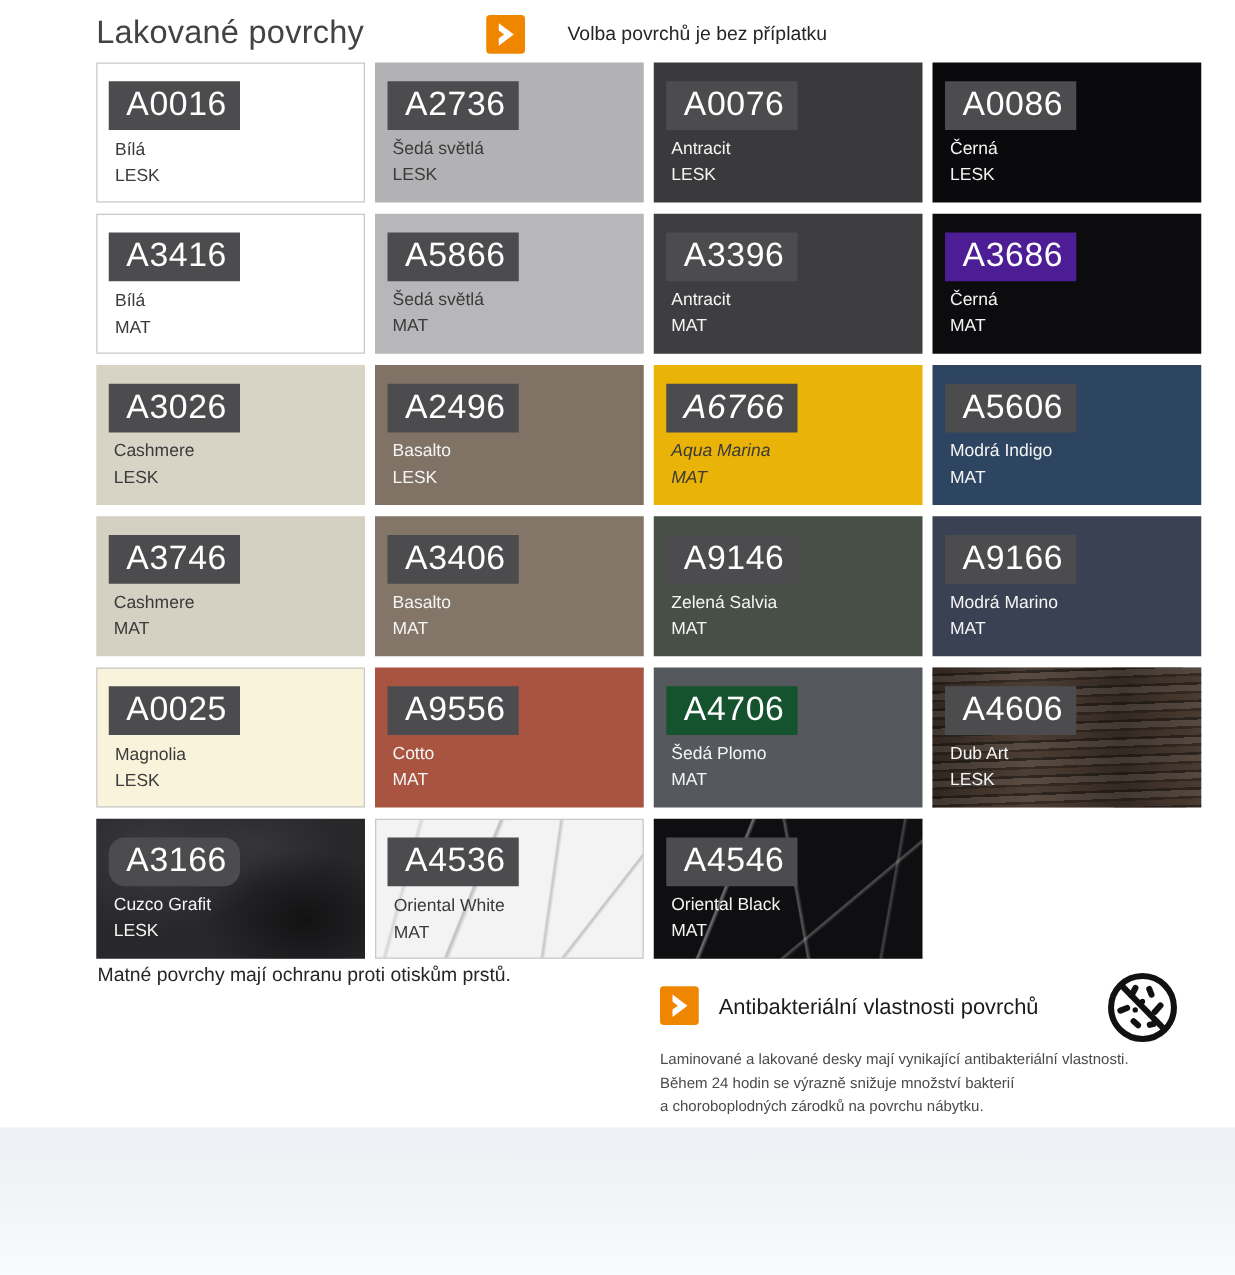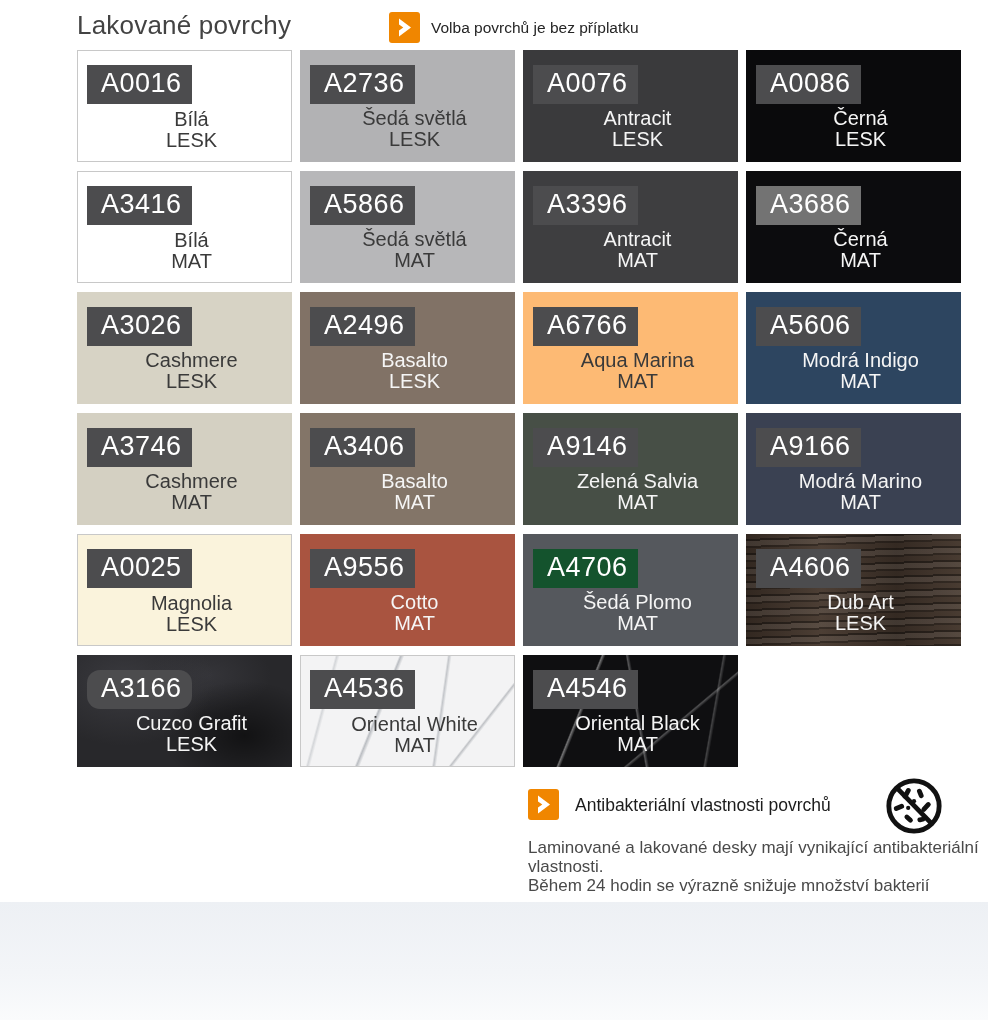--- a/index.html
+++ b/index.html
@@ -4,30 +4,30 @@
 <style>
   html,body{margin:0;padding:0;background:#fff;}
   #page{position:relative;width:988px;height:1020px;background:#ffffff;overflow:hidden;
         font-family:"Liberation Sans","DejaVu Sans",sans-serif;color:#2e2e2e;}
 
   .page-title{position:absolute;left:77px;top:10px;font-size:26px;font-weight:400;color:#434343;letter-spacing:.2px;}
 
   .arrow-badge{position:absolute;width:31px;height:31px;border-radius:3px;background:#f08600;}
   .arrow-badge svg{display:block;width:31px;height:31px;}
   #top-arrow{left:389px;top:12px;}
-  .top-note{position:absolute;left:431px;top:19px;font-size:15.5px;color:#252525;}
+  .top-note{position:absolute;left:454px;top:19px;font-size:15.5px;color:#252525;}
 
   #swatch-grid{position:absolute;left:77px;top:50px;display:grid;
     grid-template-columns:repeat(4,215px);grid-auto-rows:112px;column-gap:8px;row-gap:9px;}
   .swatch{position:relative;box-sizing:border-box;}
   .swatch.bordered{border:1px solid #c8c8c8;}
   .code-badge{position:absolute;left:10px;top:15px;display:inline-block;background:#4c4c4e;color:#ffffff;
     font-size:27px;line-height:27px;padding:5px 10px 7px;letter-spacing:.5px;}
   .swatch.bordered .code-badge{left:9px;top:14px;}
-  .swatch-labels{position:absolute;left:0;right:0;top:58px;text-align:center;font-size:20px;line-height:21px;}
+  .swatch-labels{position:absolute;left:0;right:0;top:58px;font-size:14px;line-height:21px;}
   .swatch.text-dark .swatch-labels{color:#3a3a3a;}
   .swatch.text-light .swatch-labels{color:#f5f5f5;}
 
   
   .tex-wood{background-image:
     linear-gradient(90deg,rgba(25,18,12,.45),rgba(96,80,64,.25) 35%,rgba(25,18,12,.4) 70%,rgba(80,66,52,.3));
   }
   .tex-wood::after{content:"";position:absolute;inset:0;background:
     repeating-linear-gradient(178deg,rgba(0,0,0,0) 0 5px,rgba(0,0,0,.38) 5px 7px,rgba(255,255,255,.07) 7px 12px,rgba(0,0,0,.28) 12px 14px);}
   .tex-grafit::after{content:"";position:absolute;inset:0;background:
@@ -44,21 +44,21 @@
     linear-gradient(80deg,rgba(0,0,0,0) 52%,rgba(255,255,255,.3) 52.6%,rgba(0,0,0,0) 53.8%),
     linear-gradient(140deg,rgba(0,0,0,0) 67%,rgba(255,255,255,.27) 67.6%,rgba(0,0,0,0) 68.8%),
     linear-gradient(100deg,rgba(0,0,0,0) 85%,rgba(255,255,255,.22) 85.6%,rgba(0,0,0,0) 86.8%);}
   .swatch .code-badge,.swatch .swatch-labels{z-index:2;padding-left:14px;}
   .swatch::after{z-index:1;}
 
   .matte-note{position:absolute;left:78px;top:772px;font-size:15.5px;color:#252525;}
 
   #ab-arrow{left:528px;top:789px;}
   .ab-title{position:absolute;left:575px;top:795px;font-size:17.5px;color:#1c1c1c;}
-  .ab-text{position:absolute;left:528px;top:838px;font-size:17px;line-height:19px;color:#4a4a4a;}
+  .ab-text{position:absolute;left:528px;top:838px;font-size:12px;line-height:19px;color:#4a4a4a;}
   .bacteria-icon{position:absolute;left:884px;top:776px;}
 
   .footer-band{position:absolute;left:0;top:902px;width:988px;height:118px;
     background:linear-gradient(180deg,#edf0f4 0%,#f3f5f8 60%,#fafbfc 100%);}
 </style>
 </head>
 <body>
 
 <div id="page">
 
@@ -122,21 +122,21 @@
 
     <div class="swatch text-light" style="background-color: rgb(62, 62, 64);">
       <span class="code-badge" style="background-color: rgb(76, 76, 78);">A3396</span>
       <div class="swatch-labels">
         <div class="swatch-name">Antracit</div>
         <div class="swatch-finish">MAT</div>
       </div>
     </div>
 
     <div class="swatch text-light" style="background-color: rgb(12, 12, 14);">
-      <span class="code-badge" style="background-color: #737373;">A3686</span>
+      <span class="code-badge" style="background-color: #4c1d95;">A3686</span>
       <div class="swatch-labels">
         <div class="swatch-name">Černá</div>
         <div class="swatch-finish">MAT</div>
       </div>
     </div>
 
     <div class="swatch text-dark" style="background-color: rgb(215, 211, 197);">
       <span class="code-badge" style="background-color: rgb(76, 76, 78);">A3026</span>
       <div class="swatch-labels">
         <div class="swatch-name">Cashmere</div>
@@ -145,21 +145,21 @@
     </div>
 
     <div class="swatch text-light" style="background-color: rgb(129, 114, 102);">
       <span class="code-badge" style="background-color: rgb(76, 76, 78);">A2496</span>
       <div class="swatch-labels">
         <div class="swatch-name">Basalto</div>
         <div class="swatch-finish">LESK</div>
       </div>
     </div>
 
-    <div class="swatch text-dark" style="background-color: #fdba74;">
+    <div class="swatch text-dark" style="background-color: #eab308; font-style: italic;">
       <span class="code-badge" style="background-color: rgb(76, 76, 78);">A6766</span>
       <div class="swatch-labels">
         <div class="swatch-name">Aqua Marina</div>
         <div class="swatch-finish">MAT</div>
       </div>
     </div>
 
     <div class="swatch text-light" style="background-color: rgb(45, 69, 96);">
       <span class="code-badge" style="background-color: rgb(76, 76, 78);">A5606</span>
       <div class="swatch-labels">
@@ -250,20 +250,21 @@
 
     <div class="swatch tex-marble-black text-light" style="background-color: rgb(15, 15, 17);">
       <span class="code-badge" style="background-color: rgb(76, 76, 78);">A4546</span>
       <div class="swatch-labels">
         <div class="swatch-name">Oriental Black</div>
         <div class="swatch-finish">MAT</div>
       </div>
     </div>
   </div>
 
+  <div class="matte-note">Matné povrchy mají ochranu proti otiskům prstů.</div>
 
   <div class="arrow-badge" id="ab-arrow" style="background-color: rgb(240, 134, 0);">
     <svg viewBox="0 0 31 31">
         <path d="M10 6.5 L22 15.5 L10 24.5 L10 18.6 L14.3 15.5 L10 12.4 Z" fill="#ffffff"></path>
       </svg>
   </div>
   <div class="ab-title">Antibakteriální vlastnosti povrchů</div>
 
   <div class="bacteria-icon">
     <svg width="60" height="60" viewBox="0 0 62 62" fill="none">
@@ -278,20 +279,21 @@
         <rect x="36" y="41" width="5" height="8" rx="2.5" transform="rotate(78 38.5 45)"></rect>
         <circle cx="31" cy="26" r="2.2"></circle>
         <circle cx="25" cy="33" r="2.2"></circle>
       </g>
     </svg>
   </div>
 
   <div class="ab-text">
     <div>Laminované a lakované desky mají vynikající antibakteriální vlastnosti.</div>
     <div>Během 24 hodin se výrazně snižuje množství bakterií</div>
+    <div>a choroboplodných zárodků na povrchu nábytku.</div>
   </div>
 
   <div class="footer-band">
     
     
   </div>
 
 </div>
 
 </body></html>

